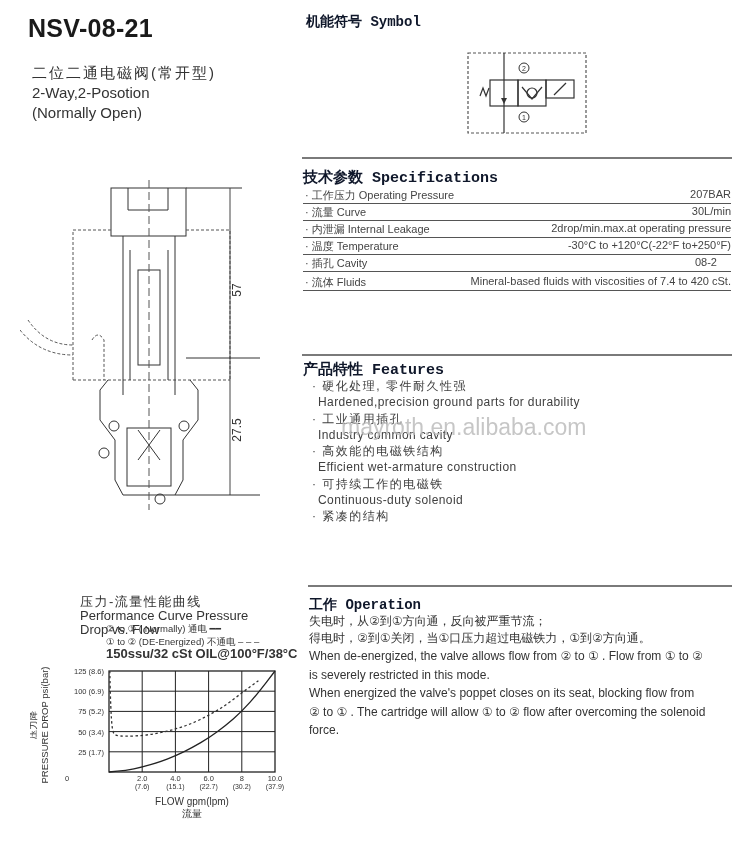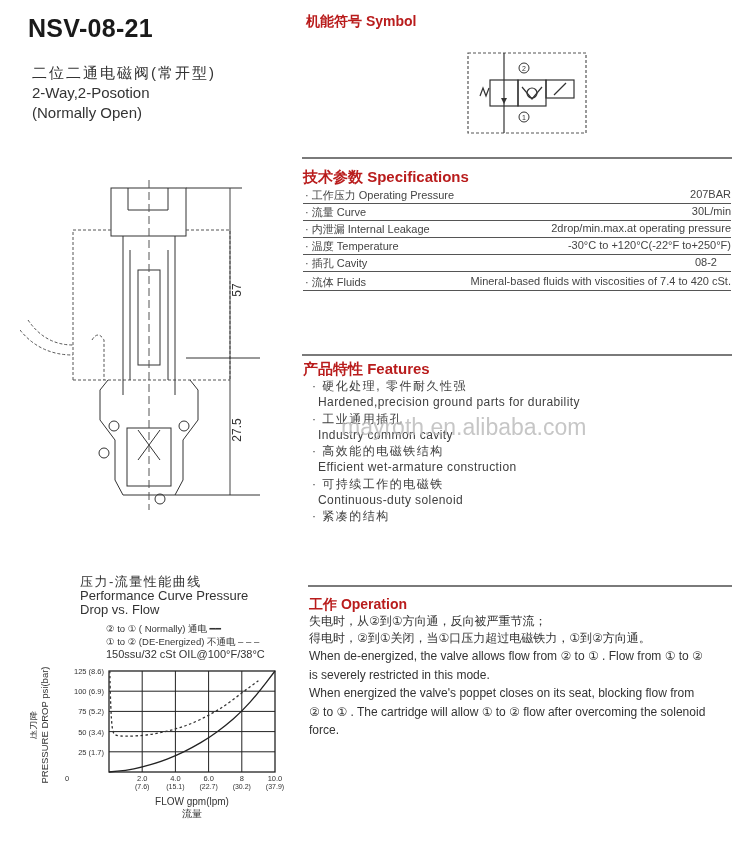--- a/index.html
+++ b/index.html
@@ -1,32 +1,32 @@
 <!DOCTYPE html>
 <html><head>
 <meta charset="utf-8">
 <style>
   html,body{margin:0;padding:0;background:#fff;}
   body{width:750px;height:855px;position:relative;overflow:hidden;font-family:"Liberation Sans","DejaVu Sans",sans-serif;color:#222;}
   .abs{position:absolute;}
   .model{left:28px;top:14px;font-size:25px;font-weight:bold;color:#1a1a1a;letter-spacing:0.3px;}
   .subtitle{left:32px;top:63px;font-size:15px;line-height:20px;color:#333;}
-  .sec-title{font-size:15px;font-weight:bold;color:#b91c1c;}
+  .sec-title{font-size:15px;font-weight:bold;color:#0f172a;font-family:Liberation Mono, monospace;}
   .rule{height:2px;background:#7a7a7a;}
   .spec-row{position:absolute;left:303px;width:428px;height:16px;border-bottom:1.5px solid #555;font-size:11px;color:#444;}
   .spec-row .lbl{position:absolute;left:2px;top:1px;white-space:nowrap;}
   .spec-row .val{position:absolute;right:0px;top:1px;white-space:nowrap;}
   .features{left:312px;top:378px;font-size:12px;line-height:16.3px;color:#404040;}
   .features .cn{letter-spacing:1.5px;}
   .features .en{padding-left:6px;letter-spacing:0.4px;}
   .oper{left:309px;top:613px;font-size:12px;line-height:18.5px;color:#333;}
   .watermark{left:341px;top:414px;font-size:23px;color:#bdbdbd;letter-spacing:0;opacity:0.85;}
   .chart-title{left:80px;top:575px;font-size:13px;line-height:14px;color:#333;}
   .legend{left:106px;top:623px;font-size:9.5px;line-height:12.5px;color:#333;}
-  .legend .oil{font-size:11px;font-weight:normal;}
+  .legend .oil{font-size:13px;font-weight:bold;}
 </style>
 </head>
 <body>
 
 <div class="abs model">NSV-08-21</div>
 <div class="abs subtitle">
   <div style="letter-spacing:2px;">二位二通电磁阀(常开型)</div>
   <div>2-Way,2-Posotion</div>
   <div>(Normally Open)</div>
 </div>
@@ -140,21 +140,21 @@
   <div style="line-height:16px;">失电时，从②到①方向通，反向被严重节流；</div>
   <div style="line-height:18px;">得电时，②到①关闭，当①口压力超过电磁铁力，①到②方向通。</div>
   <div>When de-energized, the valve allows flow from ② to ① . Flow from ① to ②</div>
   <div> is severely restricted in this mode.</div>
   <div>When energized the valve's poppet closes on its seat, blocking flow from</div>
   <div>② to ① . The cartridge will allow ① to ② flow after overcoming the solenoid</div>
   <div> force.</div>
 </div>
 
 <div class="abs chart-title">
-  <div style="letter-spacing:1.5px;">压力-流量性能曲线</div>
+  <div style="letter-spacing:1.5px;margin-top:20px;">压力-流量性能曲线</div>
   <div>Performance Curve Pressure</div>
   <div>Drop vs. Flow</div>
 </div>
 
 <div class="abs legend">
   <div><span>② to ① ( Normally) 通电</span><span> ━━</span></div>
   <div><span>① to ② (DE-Energized) 不通电</span><span> ‒ ‒ ‒</span></div>
   <div class="oil">150ssu/32 cSt OIL@100°F/38°C</div>
 </div>
 

